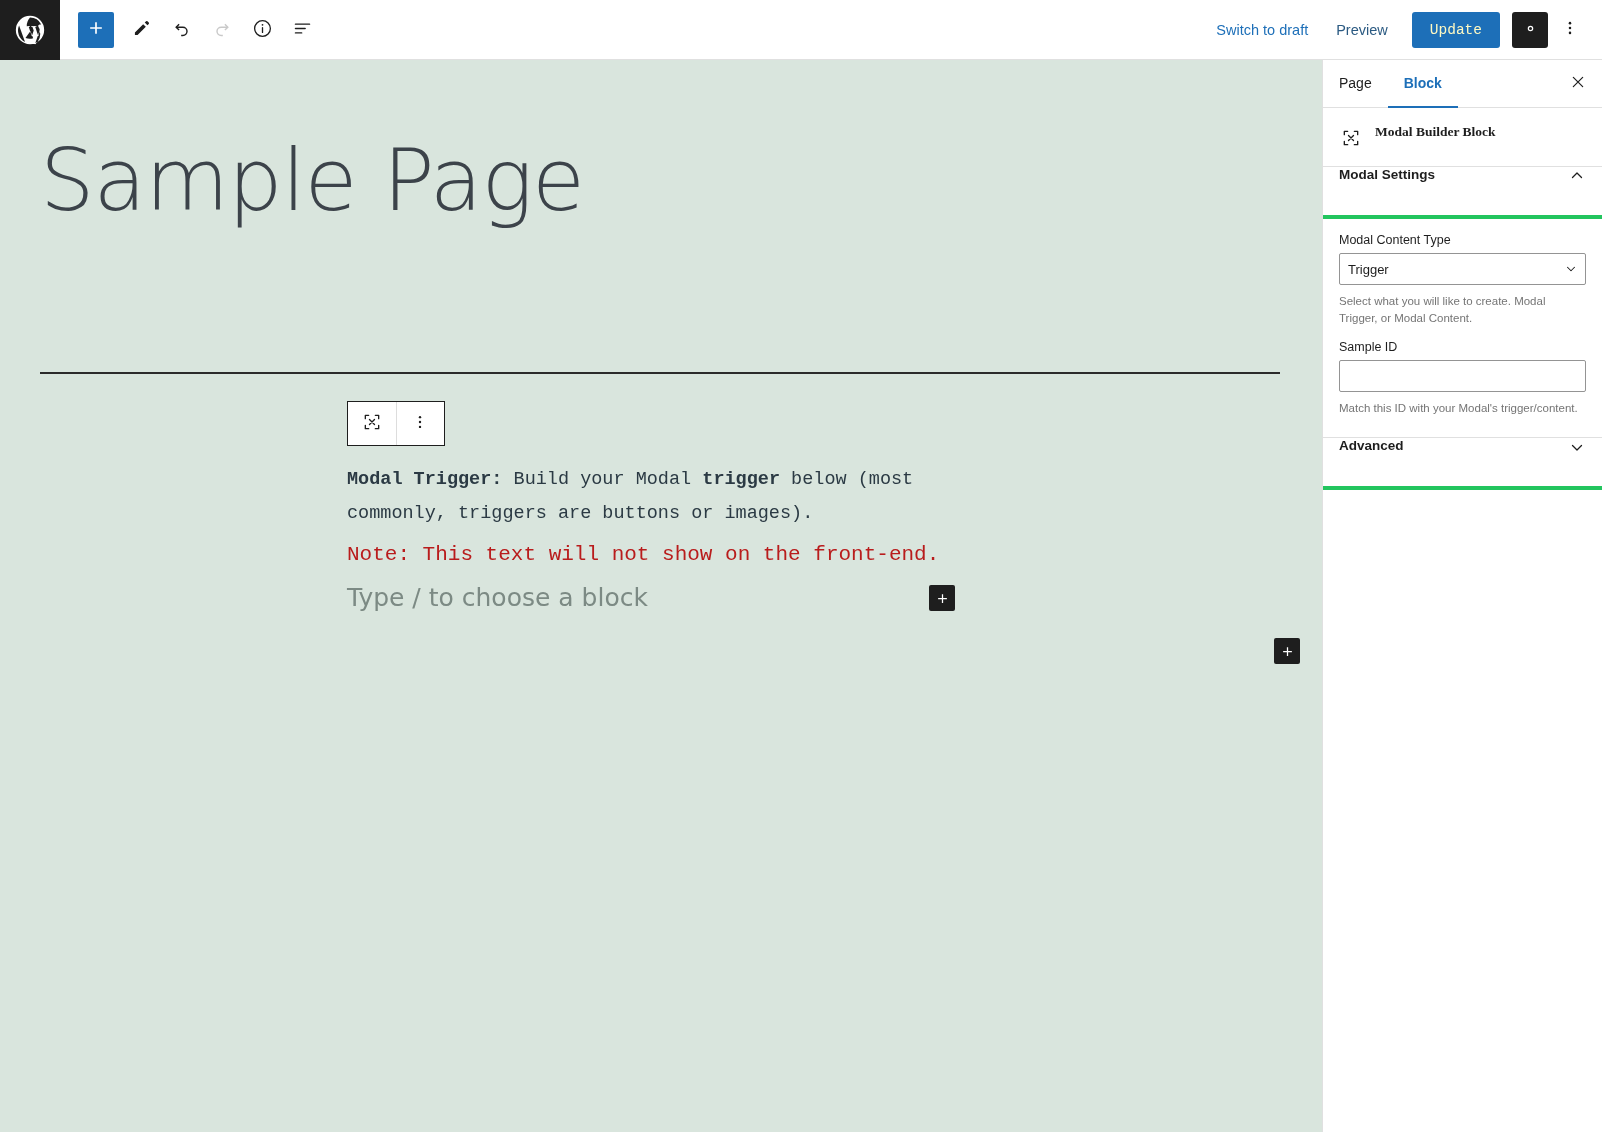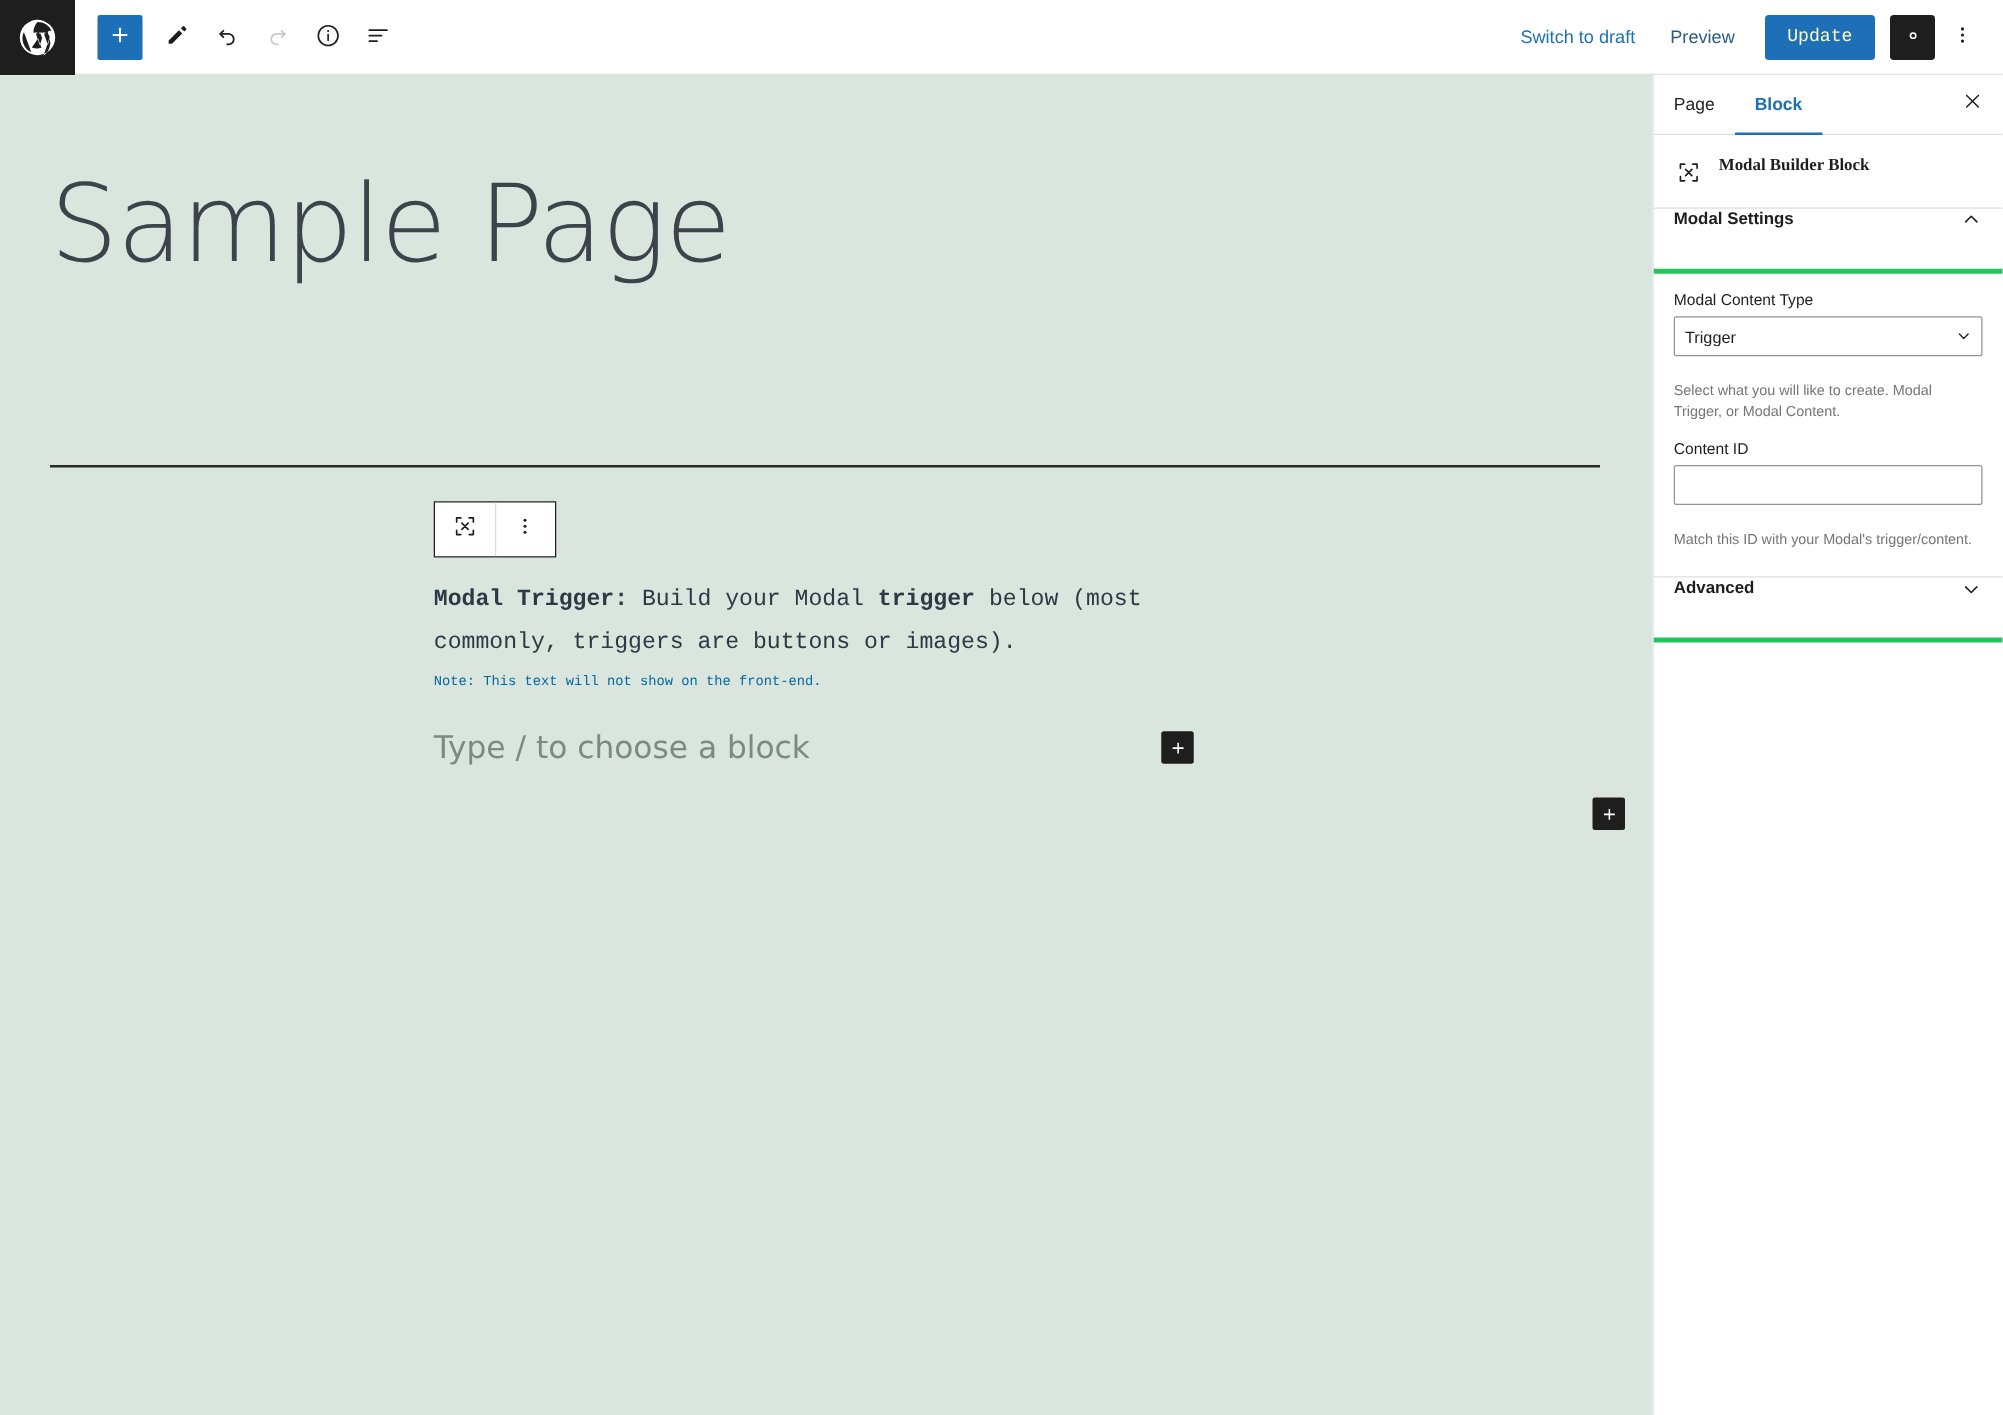--- a/index.html
+++ b/index.html
@@ -121,23 +121,23 @@
     left: 347px; top: 403px;
     width: 640px;
     font-family: Liberation Mono, monospace;
     font-size: 18.5px;
     line-height: 1.82;
     color: #2b3a44;
   }
   .modal-note b { font-weight: 700; }
   .modal-note .small {
     display: block;
-    font-size: 11px;
+    font-size: 21px;
     margin-top: 6px;
-    color: #0369a1;
+    color: #b91c1c;
   }
 
   .block-placeholder {
     position: absolute;
     left: 347px; top: 523px;
     font-family: "DejaVu Sans", sans-serif;
     font-size: 25px;
     color: #7c8a84;
     cursor: text;
   }
@@ -233,21 +233,21 @@
     font-size: 13px; padding: 0 28px 0 8px;
     appearance: none; -webkit-appearance: none;
     font-family: "Liberation Sans", sans-serif;
   }
   .select-chev {
     position: absolute; right: 8px; top: 9px;
     pointer-events: none; color: #1e1e1e;
   }
   .field-help {
     font-size: 11.5px; color: #757575;
-    line-height: 1.45; margin-top: 20px;
+    line-height: 1.45; margin-top: 8px;
   }
   input.sb-input {
     width: 100%; height: 32px;
     border: 1px solid #949494; border-radius: 2px;
     background: #fff; color: #1e1e1e;
     font-size: 13px; padding: 0 8px;
     font-family: "Liberation Sans", sans-serif;
   }
 </style>
 </head>
@@ -442,21 +442,21 @@
         <option>Content</option>
       </select>
       <span class="select-chev">
         <svg width="14" height="14" viewBox="0 0 24 24" fill="none" stroke="currentColor" stroke-width="1.8" stroke-linecap="round" stroke-linejoin="round">
             <path d="M6 9l6 6 6-6"></path>
           </svg>
       </span>
     </div>
     <div class="field-help">Select what you will like to create. Modal Trigger, or Modal Content.</div>
 
-    <label class="field-label">Content ID</label>
+    <label class="field-label">Sample ID</label>
     <input class="sb-input" type="text" placeholder="" style="">
     <div class="field-help">Match this ID with your Modal's trigger/content.</div>
   </div>
 
   <div class="sb-panel-header">
     <span class="t">Advanced</span>
     <span class="chev">
       <svg width="18" height="18" viewBox="0 0 24 24" fill="none" stroke="currentColor" stroke-width="1.7" stroke-linecap="round" stroke-linejoin="round">
           <path d="M6 10l6 6 6-6"></path>
         </svg>

